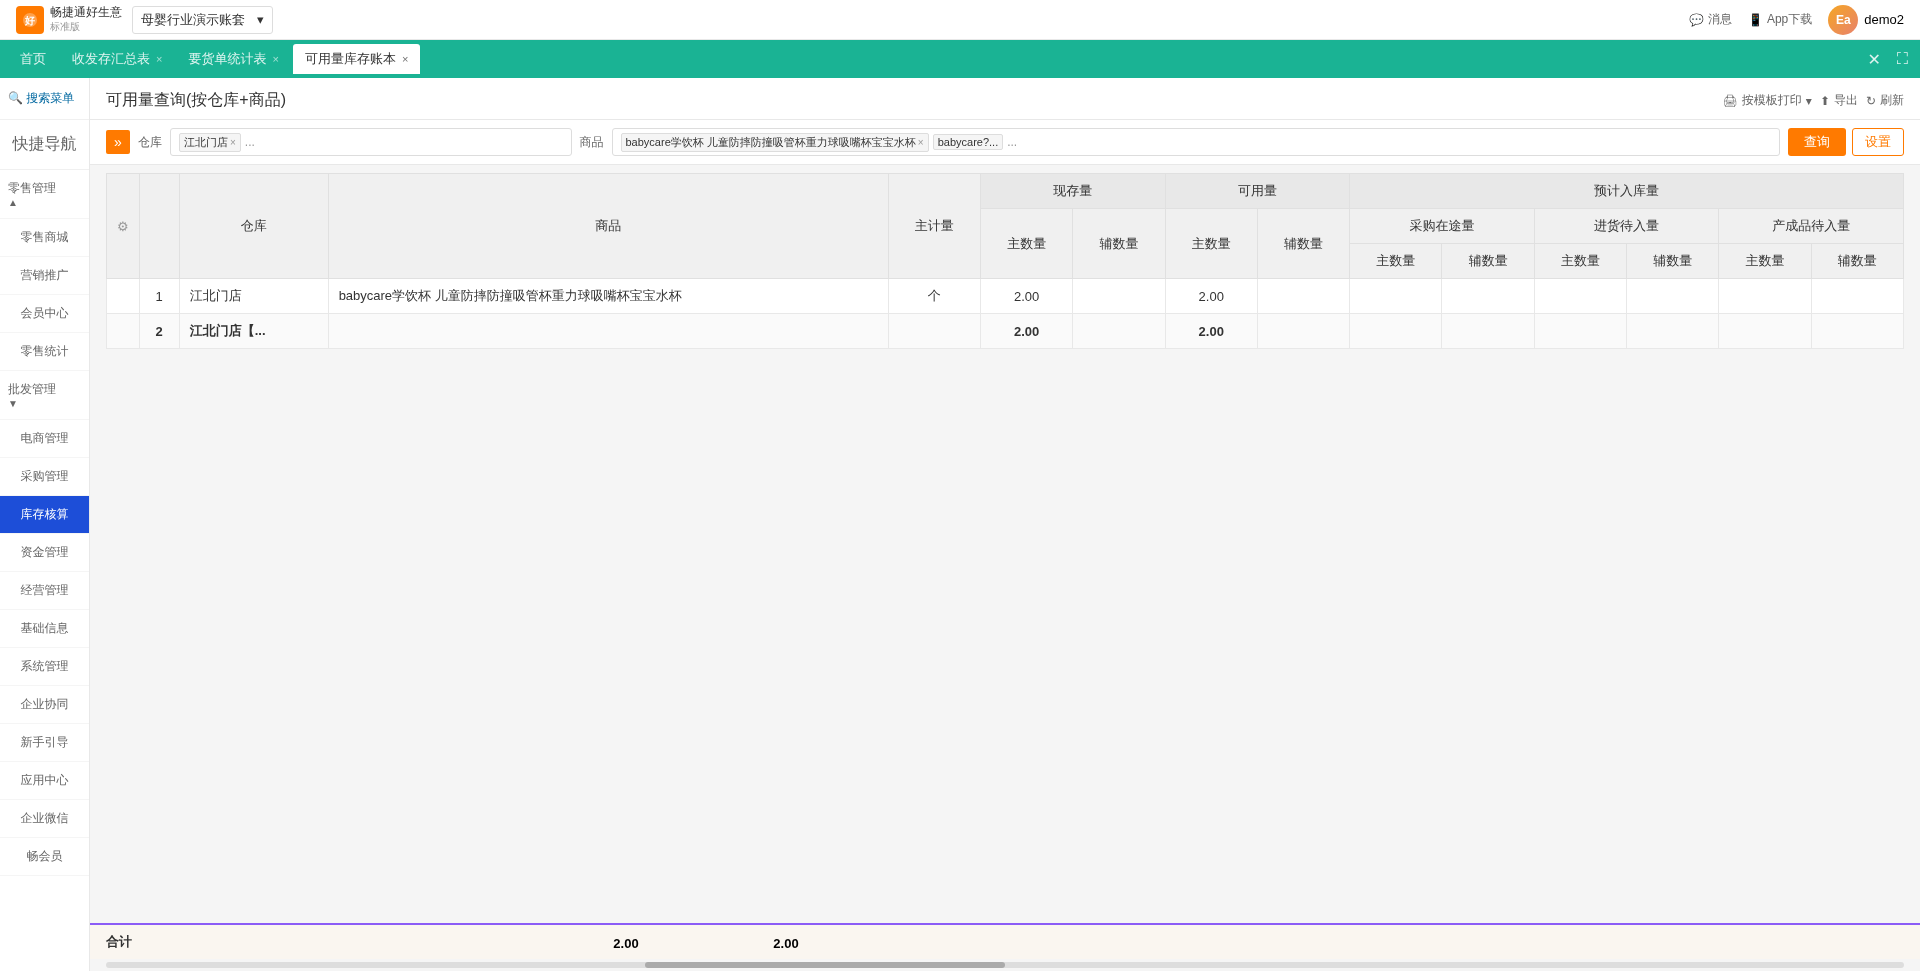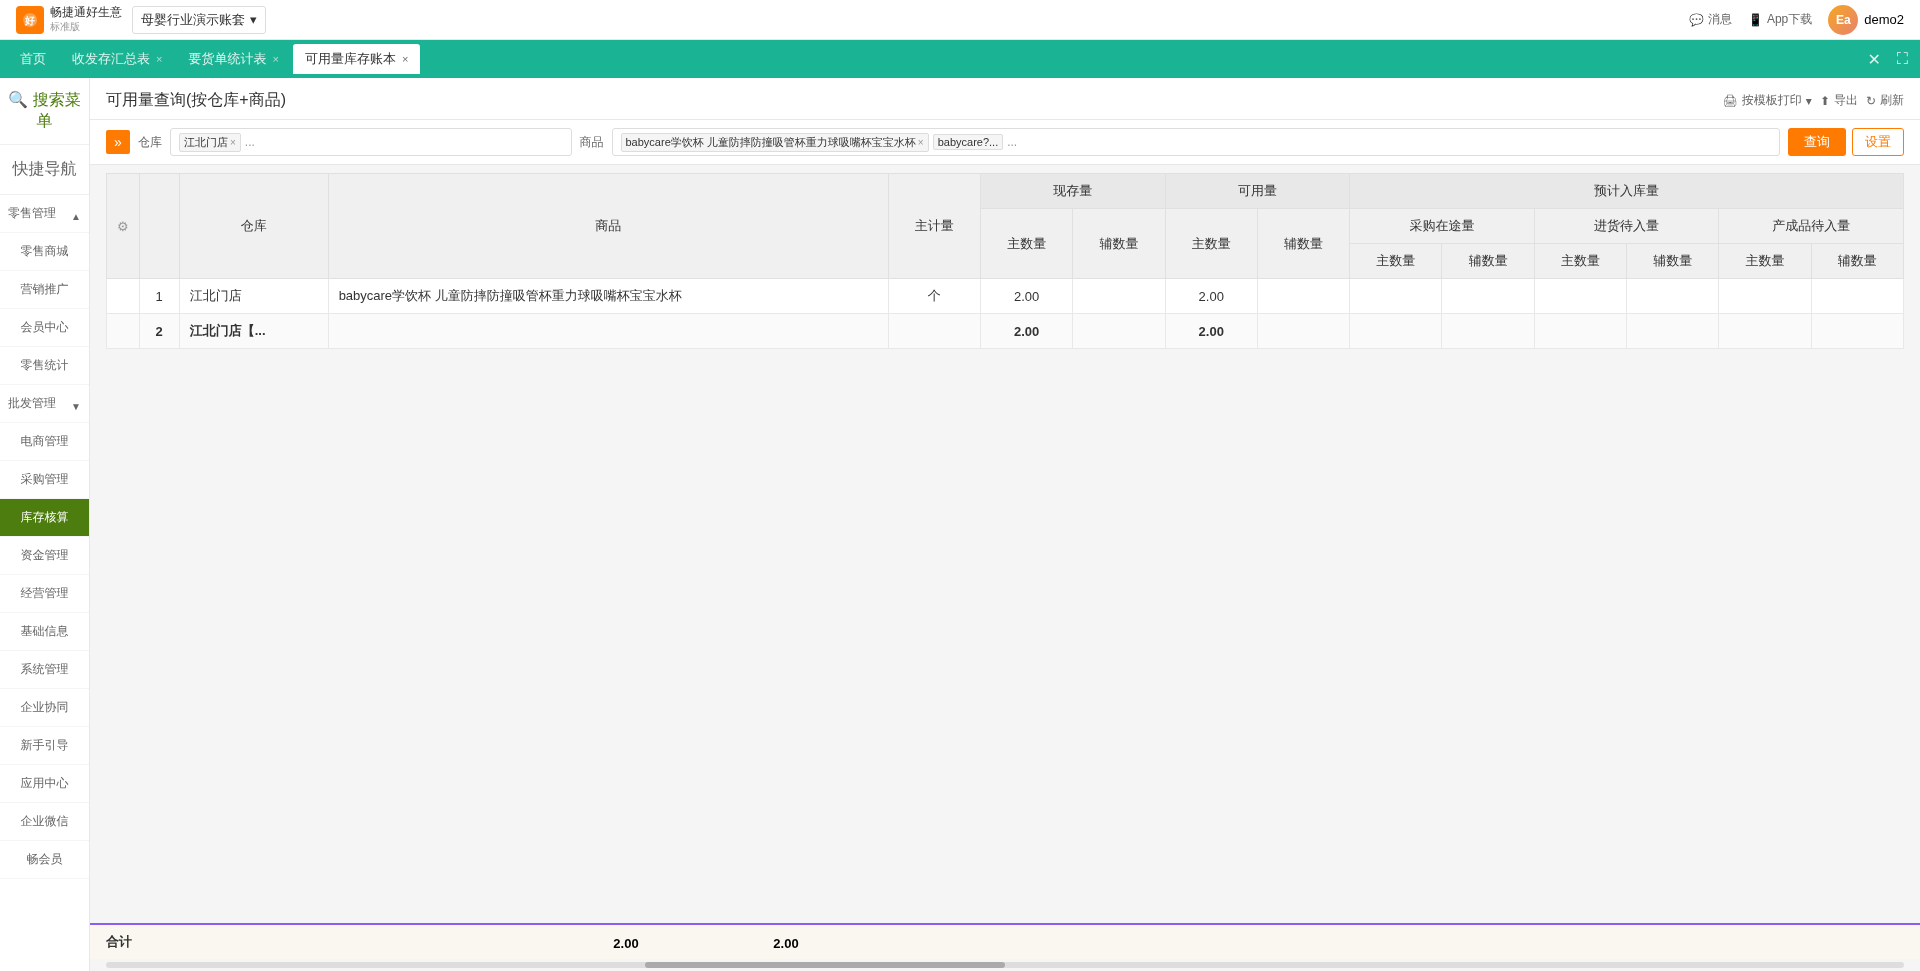--- a/index.html
+++ b/index.html
@@ -40,21 +40,21 @@
       color: #333;
       line-height: 1.3;
     }
     .logo-sub {
       font-size: 10px;
       color: #999;
     }
     .industry-selector {
       display: flex;
       align-items: center;
-      gap: 5px;
+      gap: 12px;
       color: #333;
       font-size: 13px;
       cursor: pointer;
       padding: 4px 8px;
       border: 1px solid #ddd;
       border-radius: 3px;
       background: #fff;
     }
     .top-bar-right {
       display: flex;
@@ -150,23 +150,22 @@
       flex-direction: column;
       flex-shrink: 0;
       overflow-y: auto;
     }
     .sidebar-search {
       padding: 8px;
       border-bottom: 1px solid #f0f0f0;
     }
     .sidebar-search-btn {
       width: 100%;
-      text-align: center;
-      color: #4d7c0f;
-      font-size: 16px;
+      color: #0369a1;
+      font-size: 12px;
       cursor: pointer;
       padding: 4px 0;
     }
     .sidebar-nav {
       padding: 8px 0;
       border-bottom: 1px solid #f0f0f0;
     }
     .sidebar-nav-item {
       text-align: center;
       padding: 6px 4px;
@@ -178,28 +177,28 @@
       display: flex;
       flex-direction: column;
       align-items: center;
       padding: 10px 4px;
       font-size: 12px;
       color: #666;
       cursor: pointer;
       border-bottom: 1px solid #f5f5f5;
     }
     .sidebar-menu-item.active {
-      background: #4d7c0f;
+      background: #1d4ed8;
       color: #fff;
     }
     .sidebar-menu-item.has-arrow {
-      flex-direction: row;
+      flex-direction: column;
       justify-content: space-between;
       padding: 10px 8px;
-      align-items: flex-end;
+      align-items: flex-start;
       font-family: Liberation Serif, serif;
     }
     .menu-arrow { font-size: 10px; }
 
     
     .main-content {
       flex: 1;
       display: flex;
       flex-direction: column;
       overflow: hidden;

